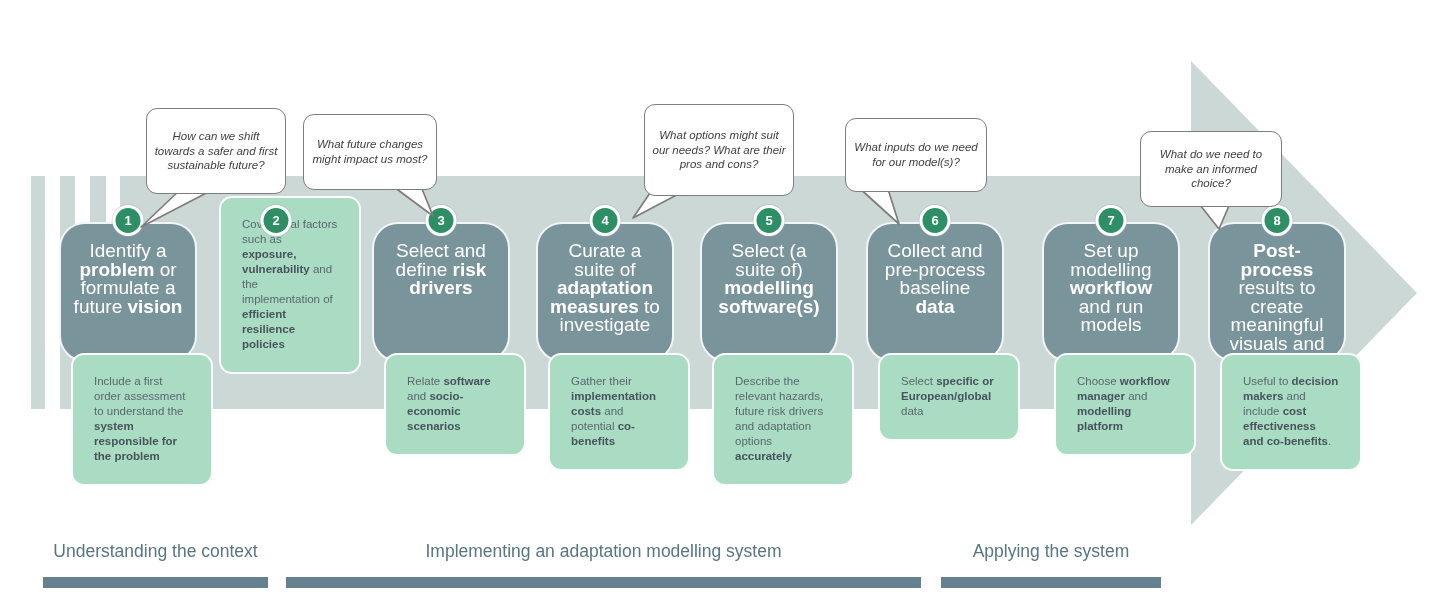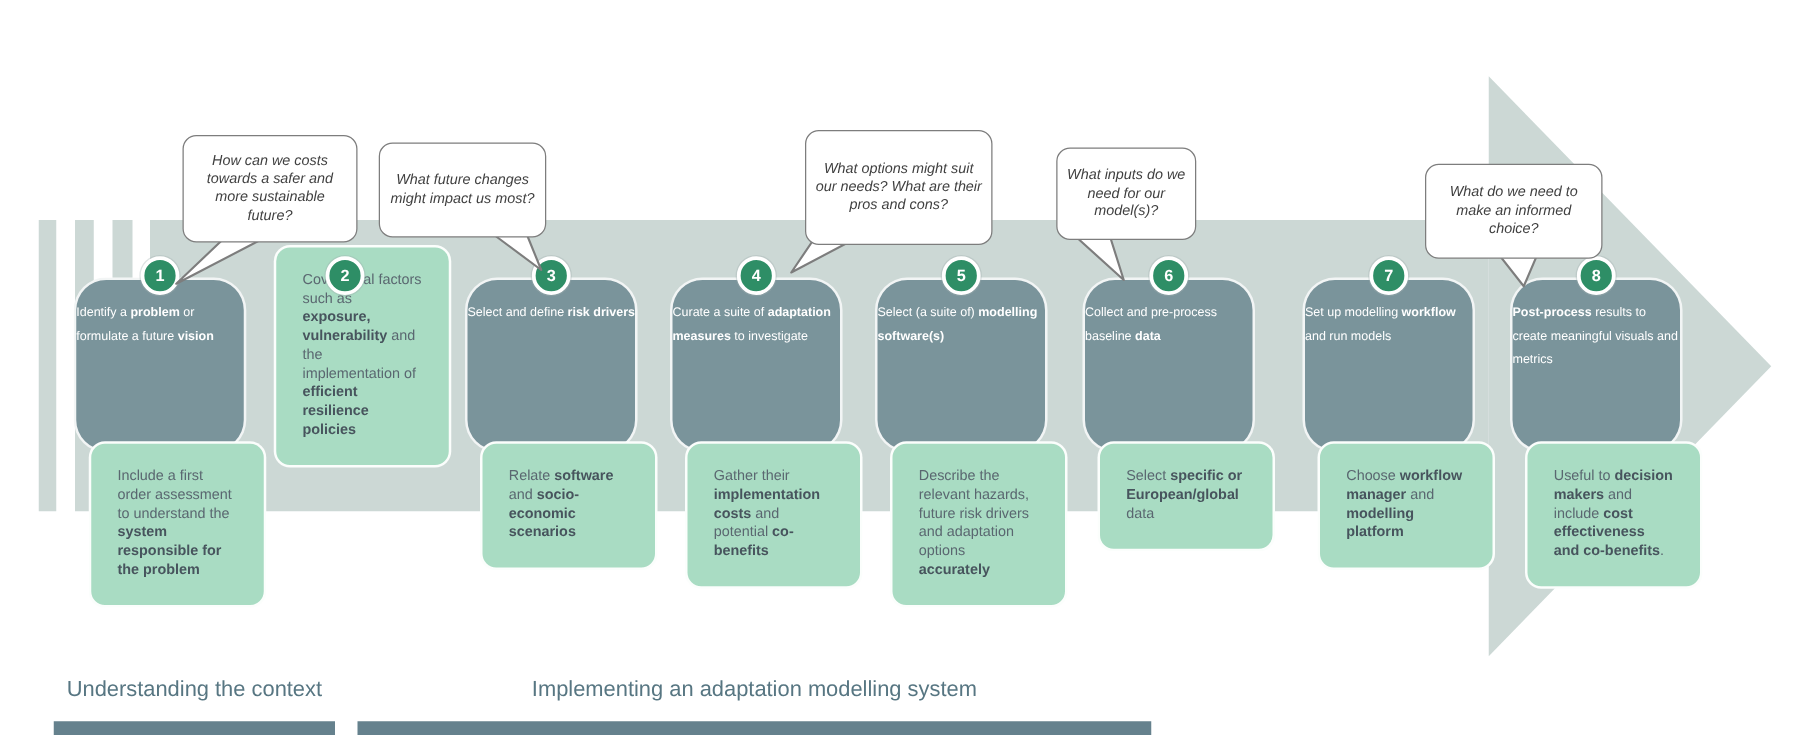--- a/index.html
+++ b/index.html
@@ -26,21 +26,22 @@
     background:var(--badge,#2e8e66);color:#fff;font-size:13px;font-weight:bold;
     display:flex;align-items:center;justify-content:center;
     box-shadow:0 0 0 1px rgba(160,175,175,.35);
   }
   .stepbox{
     position:relative;z-index:1;margin-top:17px;height:140px;box-sizing:border-box;
     background:var(--box,#7a949b);border:2px solid rgba(255,255,255,.9);
     border-radius:26px;
   }
   .stepbox p{
-    margin:0;padding:18px 0 0;color:#fff;font-size:10px;line-height:18.5px;
+    margin:0;padding:18px 12px 0;color:#fff;font-size:19px;line-height:18.5px;
+    text-align:center;
   }
   .note{
     position:relative;z-index:2;margin:-9px 0 0 12px;width:142px;box-sizing:border-box;
     background:var(--note,#a9dcc3);border:2px solid rgba(255,255,255,.95);
     border-radius:13px;padding:7px 9px 8px;
   }
   .note p{margin:12px;color:var(--note-text,#5a6770);font-size:11.5px;line-height:15px;text-align:left;}
   .note p b{color:var(--note-bold,#47545d);}
   
   .tails{position:absolute;left:0;top:0;z-index:4;pointer-events:none;}
@@ -152,37 +153,41 @@
 
   <svg class="tails" width="1440" height="600">
     <polygon points="182,188 216,188 141,227" fill="#ffffff" stroke="#7d7d7d" stroke-width="1.7" stroke-linejoin="round"></polygon>
     <polygon points="390,184 420,184 433,216" fill="#ffffff" stroke="#7d7d7d" stroke-width="1.7" stroke-linejoin="round"></polygon>
     <polygon points="652,190 686,190 633,218" fill="#ffffff" stroke="#7d7d7d" stroke-width="1.7" stroke-linejoin="round"></polygon>
     <polygon points="857,186 887,186 899,224" fill="#ffffff" stroke="#7d7d7d" stroke-width="1.7" stroke-linejoin="round"></polygon>
     <polygon points="1197,201 1231,201 1219,229" fill="#ffffff" stroke="#7d7d7d" stroke-width="1.7" stroke-linejoin="round"></polygon>
   </svg>
 
   <div class="bubble" style="left:146px;top:108px;width:140px;height:86px">
-    <p>How can we costs towards a safer and more sustainable future?</p>
+    <p>How can we shift towards a safer and first sustainable future?</p>
   </div>
   <div class="bubble" style="left:303px;top:114px;width:134px;height:76px">
     <p>What future changes might impact us most?</p>
   </div>
   <div class="bubble" style="left:644px;top:104px;width:150px;height:92px">
     <p>What options might suit our needs? What are their pros and cons?</p>
   </div>
-  <div class="bubble" style="left:845px;top:118px;width:112px;height:74px">
+  <div class="bubble" style="left:845px;top:118px;width:142px;height:74px">
     <p>What inputs do we need for our model(s)?</p>
   </div>
   <div class="bubble" style="left:1140px;top:131px;width:142px;height:76px">
     <p>What do we need to make an informed choice?</p>
   </div>
 
   <div class="phase" style="left:43px;width:225px">
     <span class="phase-label">Understanding the context</span>
     <div class="phase-bar"></div>
   </div>
   <div class="phase" style="left:286px;width:635px">
     <span class="phase-label">Implementing an adaptation modelling system</span>
     <div class="phase-bar"></div>
   </div>
+  <div class="phase" style="left:941px;width:220px">
+    <span class="phase-label">Applying the system</span>
+    <div class="phase-bar"></div>
+  </div>
 
 </div>
 
 </body></html>

